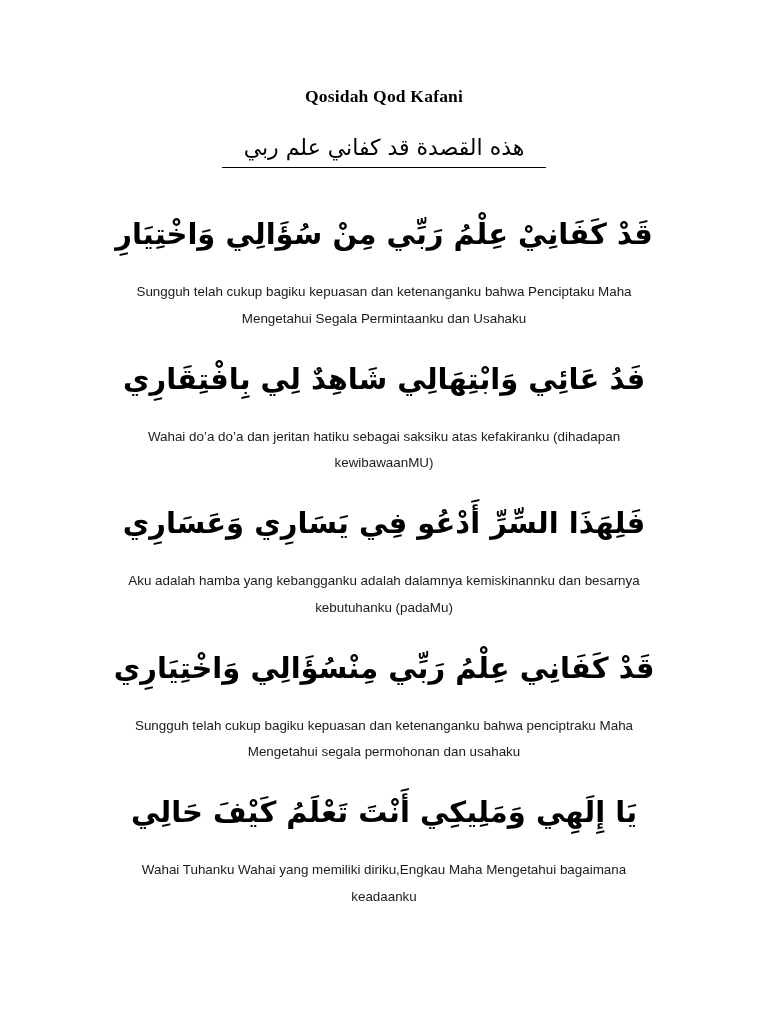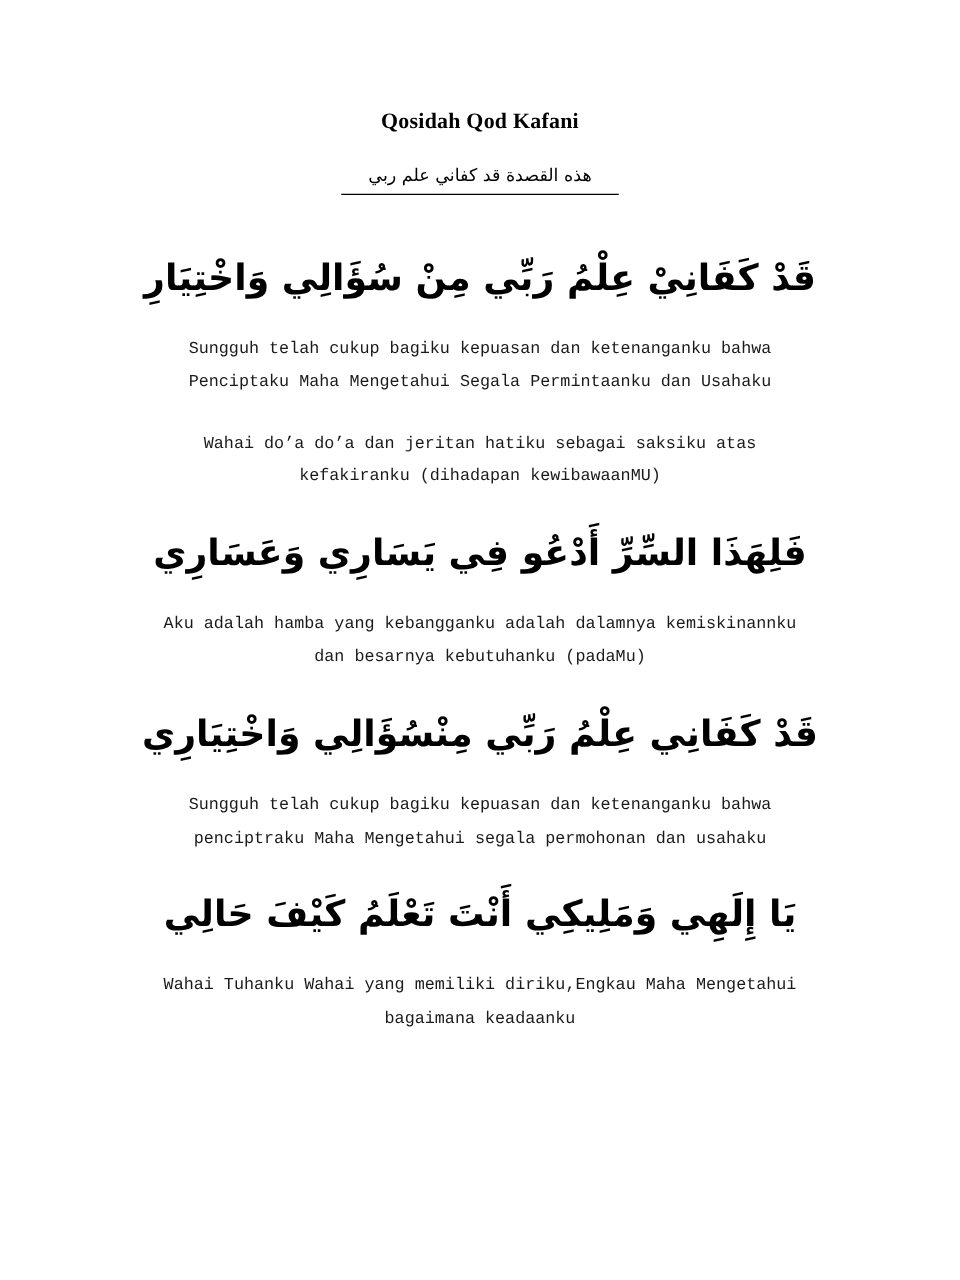--- a/index.html
+++ b/index.html
@@ -45,40 +45,40 @@
   .subtitle-wrap {
     text-align: center;
     margin-top: 24px;
   }
 
   .subtitle-ar {
     display: inline-block;
     direction: rtl;
     unicode-bidi: bidi-override;
     font-family: "DejaVu Sans", "Liberation Sans", sans-serif;
-    font-size: 14px;
+    font-size: 22px;
     line-height: 1.5;
     padding: 0 22px 3px 22px;
     border-bottom: 1.4px solid #000000;
   }
 
   .verse {
     direction: rtl;
     text-align: center;
     font-family: "DejaVu Sans", "Liberation Sans", sans-serif;
     font-weight: bold;
     font-size: 29px;
     line-height: 1.55;
     margin: 0;
     white-space: nowrap;
   }
 
   .translation {
     text-align: center;
-    font-family: Liberation Mono, monospace;
+    font-family: Liberation Sans, sans-serif;
     font-size: 13.4px;
     line-height: 2.0;
     margin: 16px;
     color: #1a1a1a;
   }
 
   .block-first-verse { margin-top: 44px; }
   .block-translation { margin-top: 22px; }
   .block-verse { margin-top: 24px; }
 </style>
@@ -90,20 +90,21 @@
 
     <h1 class="doc-title">Qosidah Qod Kafani</h1>
 
     <div class="subtitle-wrap">
       <span class="subtitle-ar">هذه القصدة قد كفاني علم ربي</span>
     </div>
 
     <p class="verse block-first-verse">قَدْ كَفَانِيْ عِلْمُ رَبِّي  مِنْ سُؤَالِي وَاخْتِيَارِ</p>
     <p class="translation block-translation">Sungguh telah cukup bagiku kepuasan dan ketenanganku bahwa Penciptaku Maha Mengetahui Segala Permintaanku dan Usahaku</p>
 
+    <p class="verse block-verse">فَدُ عَائِي وَابْتِهَالِي  شَاهِدٌ لِي بِافْتِقَارِي</p>
     <p class="translation block-translation">Wahai do’a do’a dan jeritan hatiku sebagai saksiku atas kefakiranku (dihadapan kewibawaanMU)</p>
 
     <p class="verse block-verse">فَلِهَذَا السِّرِّ أَدْعُو  فِي يَسَارِي وَعَسَارِي</p>
 
     <p class="translation block-translation">Aku adalah hamba yang kebangganku adalah dalamnya kemiskinannku dan besarnya kebutuhanku (padaMu)</p>
 
     <p class="verse block-verse">قَدْ كَفَانِي عِلْمُ رَبِّي  مِنْسُؤَالِي وَاخْتِيَارِي</p>
     <p class="translation block-translation">Sungguh telah cukup bagiku kepuasan dan ketenanganku bahwa penciptraku Maha Mengetahui segala permohonan dan usahaku</p>
 
     <p class="verse block-verse">يَا إِلَهِي وَمَلِيكِي  أَنْتَ تَعْلَمُ كَيْفَ حَالِي</p>

